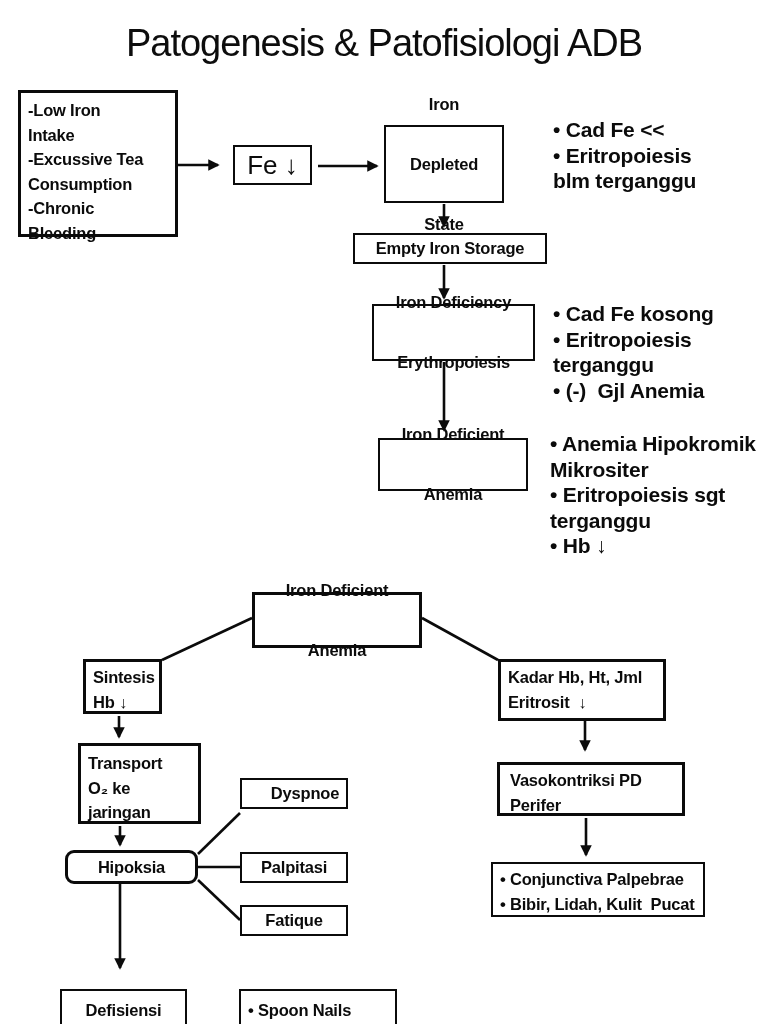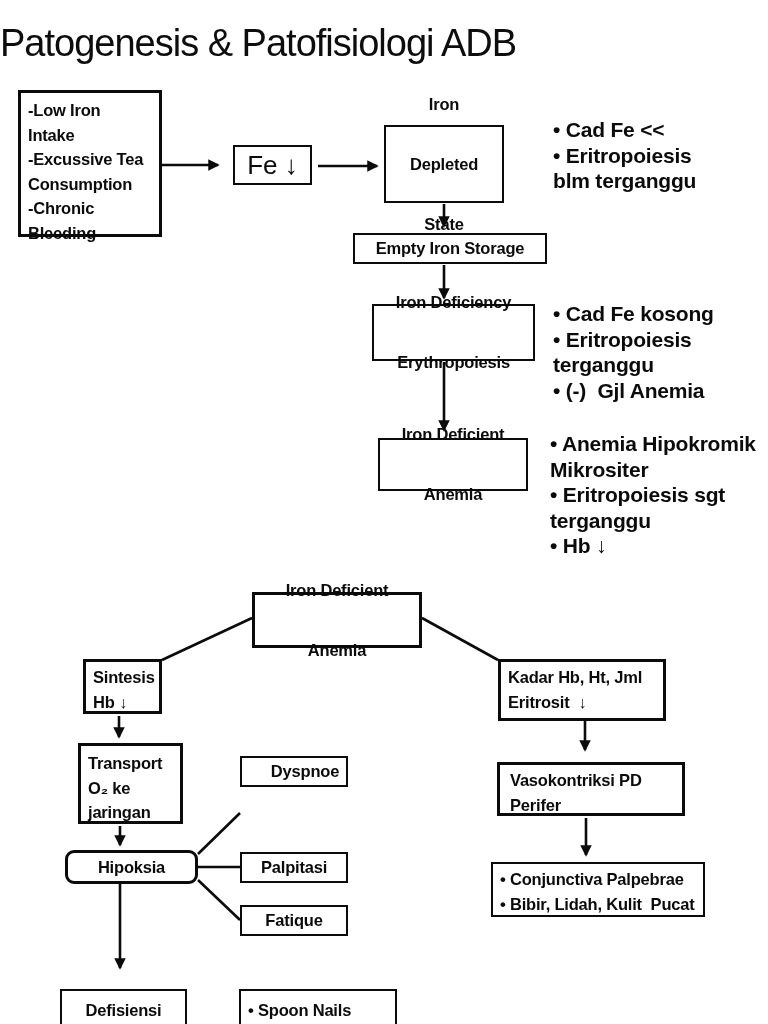--- a/index.html
+++ b/index.html
@@ -3,21 +3,21 @@
 <meta charset="utf-8">
 <style>
   html,body{margin:0;padding:0;background:#fff;}
   .page{
     position:relative;width:768px;height:1024px;overflow:hidden;
     background:#ffffff;color:#000;
     font-family:"Liberation Sans","DejaVu Sans",sans-serif;
   }
   .title{
     position:absolute;left:0;top:22px;width:768px;margin:0;
-    text-align:left;font-size:38px;font-weight:400;letter-spacing:-1px;color:#0d0d0d;
+    text-align:center;font-size:38px;font-weight:400;letter-spacing:-1px;color:#0d0d0d;
   }
   .connectors{position:absolute;left:0;top:0;width:768px;height:1024px;}
   .box{
     position:absolute;background:#fff;border:2.5px solid #0b0b0b;
     font-weight:bold;font-size:16.5px;letter-spacing:-0.2px;color:#0b0b0b;
     box-sizing:border-box;line-height:25px;
   }
   .box.center{display:flex;flex-direction:column;justify-content:center;align-items:center;text-align:center;gap:35px;}
   .box.leftal{padding:3px 7px;}
   .box .line{display:block;white-space:pre;}
@@ -54,21 +54,21 @@
       <line x1="198" y1="867" x2="240" y2="867"></line>
       <line x1="198" y1="880" x2="240" y2="920"></line>
       <line x1="120" y1="884" x2="120" y2="968" marker-end="url(#ah)"></line>
       <line x1="585" y1="716" x2="585" y2="750" marker-end="url(#ah)"></line>
       <line x1="586" y1="818" x2="586" y2="855" marker-end="url(#ah)"></line>
     </g>
   </svg>
 
   <h1 class="title">Patogenesis &amp; Patofisiologi ADB</h1>
 
-  <div class="box thick leftal" style="left:18px;top:90px;width:144px;height:147px;line-height:24.5px;padding-top:5px;">
+  <div class="box thick leftal" style="left:18px;top:90px;width:160px;height:147px;line-height:24.5px;padding-top:5px;">
     <span class="line">-Low Iron</span>
     <span class="line">Intake</span>
     <span class="line">-Excussive Tea</span>
     <span class="line">Consumption</span>
     <span class="line">-Chronic</span>
     <span class="line">Bleeding</span>
   </div>
 
   <div class="box thin center febox" style="left:233px;top:145px;width:79px;height:40px;">
     <span class="line">Fe ↓</span>
@@ -123,31 +123,31 @@
   <div class="box thick leftal" style="left:83px;top:659px;width:79px;height:55px;">
     <span class="line">Sintesis</span>
     <span class="line">Hb ↓</span>
   </div>
 
   <div class="box thick leftal" style="left:498px;top:659px;width:168px;height:62px;">
     <span class="line">Kadar Hb, Ht, Jml</span>
     <span class="line">Eritrosit  ↓</span>
   </div>
 
-  <div class="box thick leftal" style="left:78px;top:743px;width:105px;height:81px;padding-top:5px;line-height:24.5px;">
+  <div class="box thick leftal" style="left:78px;top:743px;width:123px;height:81px;padding-top:5px;line-height:24.5px;">
     <span class="line">Transport</span>
     <span class="line">O₂ ke</span>
     <span class="line">jaringan</span>
   </div>
 
   <div class="box thick center" style="left:65px;top:850px;width:133px;height:34px;border-radius:9px;">
     <span class="line">Hipoksia</span>
   </div>
 
-  <div class="box thin center" style="left:240px;top:756px;width:108px;height:31px;padding-left:22px;">
+  <div class="box thin center" style="left:240px;top:778px;width:108px;height:31px;padding-left:22px;">
     <span class="line">Dyspnoe</span>
   </div>
 
   <div class="box thin center" style="left:240px;top:852px;width:108px;height:31px;">
     <span class="line">Palpitasi</span>
   </div>
 
   <div class="box thin center" style="left:240px;top:905px;width:108px;height:31px;">
     <span class="line">Fatique</span>
   </div>

